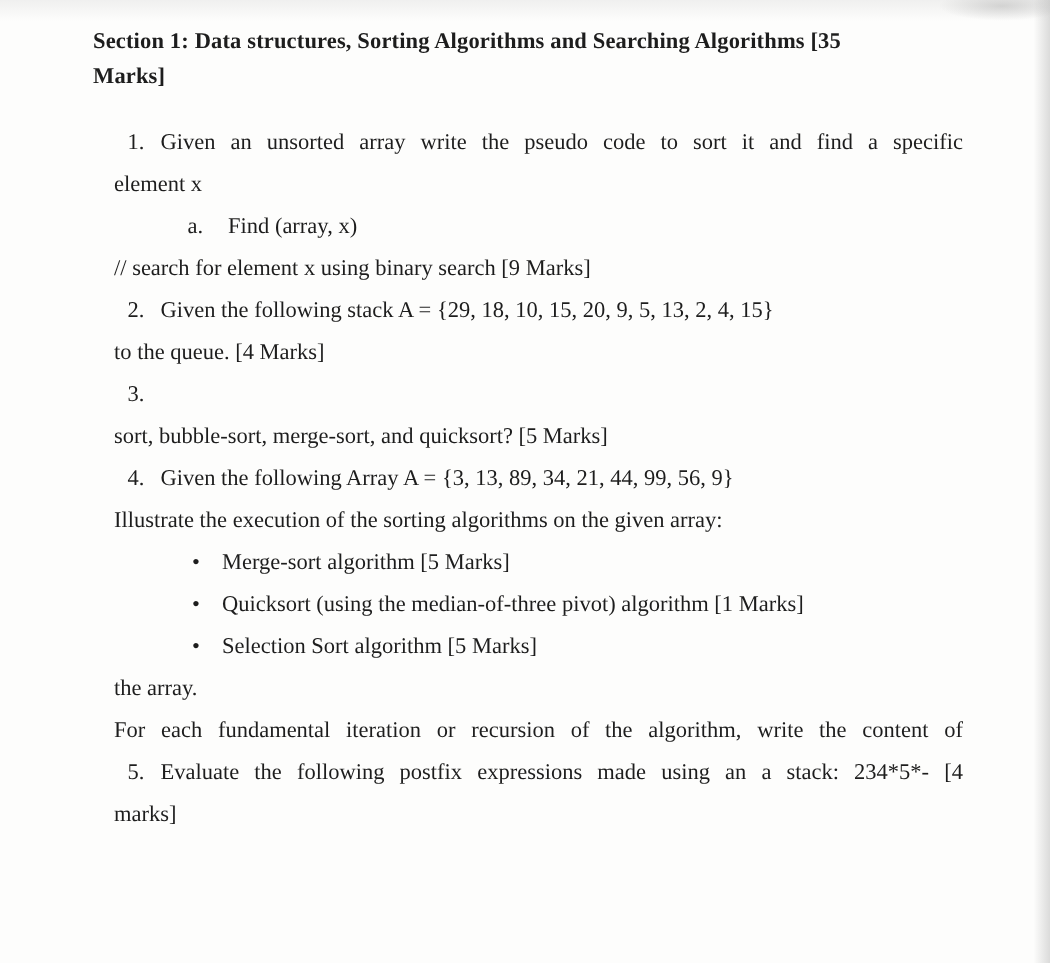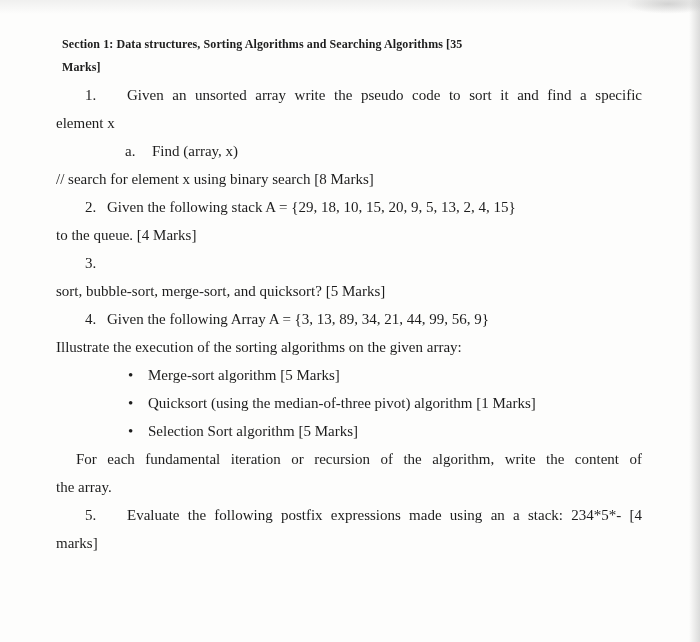--- a/index.html
+++ b/index.html
@@ -18,24 +18,24 @@
     position: absolute;
     inset: 0;
     pointer-events: none;
     background:
       radial-gradient(60px 14px at 668px 4px, rgba(150,150,150,0.35), rgba(150,150,150,0) 70%),
       linear-gradient(180deg, rgba(170,170,170,0.16), rgba(170,170,170,0) 14px),
       linear-gradient(270deg, rgba(140,140,140,0.30), rgba(140,140,140,0) 11px);
   }
   .heading {
     position: absolute;
-    top: 33px;
+    top: 17px;
     left: 62px;
     right: 40px;
-    font-size: 12px;
+    font-size: 15px;
     font-weight: 700;
     line-height: 23px;
     letter-spacing: 0.1px;
   }
   .heading div { white-space: nowrap; }
   .body {
     position: absolute;
     top: 81px;
     left: 0;
     right: 0;
@@ -45,33 +45,32 @@
     display: flex;
     height: 28px;
     line-height: 28px;
     padding-right: 58px;
     white-space: nowrap;
   }
   .line .mk { flex: 0 0 auto; }
   .line .tx { flex: 1 1 auto; min-width: 0; }
   .l1 { padding-left: 85px; }   
   .l1 .mk { width: 22px; }
-  .lc { padding-left: 56px; }  
+  .lc { padding-left: 76px; }  
   .la { padding-left: 125px; }  
   .la .mk { width: 27px; }
   .lb { padding-left: 128px; }  
   .lb .mk { width: 20px; }
   .just .tx {
     white-space: normal;
     text-align: justify;
     -moz-text-align-last: justify;
     text-align-last: justify;
     word-spacing: -1px;
     overflow: hidden;
-    margin-left: 20px;
   }
 </style>
 </head>
 <body>
 
 <div class="page">
 
   <div class="heading">
     <div>Section 1: Data structures, Sorting Algorithms and Searching Algorithms [35</div>
     <div>Marks]</div>
@@ -84,21 +83,21 @@
       <span class="tx">Given an unsorted array write the pseudo code to sort it and find a specific</span>
     </div>
     <div class="line lc">
       <span class="tx">element x</span>
     </div>
     <div class="line la">
       <span class="mk">a.</span>
       <span class="tx">Find (array, x)</span>
     </div>
     <div class="line lc">
-      <span class="tx">// search for element x using binary search [8 Marks]</span>
+      <span class="tx">// search for element x using binary search [9 Marks]</span>
     </div>
 
     <div class="line l1">
       <span class="mk">2.</span>
       <span class="tx">Given the following stack A = {29, 18, 10, 15, 20, 9, 5, 13, 2, 4, 15}</span>
     </div>
     <div class="line lc">
       <span class="tx">to the queue. [4 Marks]</span>
     </div>
 
@@ -121,25 +120,25 @@
       <span class="tx">Merge-sort algorithm [5 Marks]</span>
     </div>
     <div class="line lb">
       <span class="mk">•</span>
       <span class="tx">Quicksort (using the median-of-three pivot) algorithm [1 Marks]</span>
     </div>
     <div class="line lb">
       <span class="mk">•</span>
       <span class="tx">Selection Sort algorithm [5 Marks]</span>
     </div>
+    <div class="line lc">
+      <span class="tx">the array.</span>
+    </div>
     <div class="line lc just">
       <span class="tx">For each fundamental iteration or recursion of the algorithm, write the content of</span>
-    </div>
-    <div class="line lc">
-      <span class="tx">the array.</span>
     </div>
 
     <div class="line l1 just">
       <span class="mk">5.</span>
       <span class="tx">Evaluate the following postfix expressions made using an a stack: 234*5*- [4</span>
     </div>
     <div class="line lc">
       <span class="tx">marks]</span>
     </div>
 

